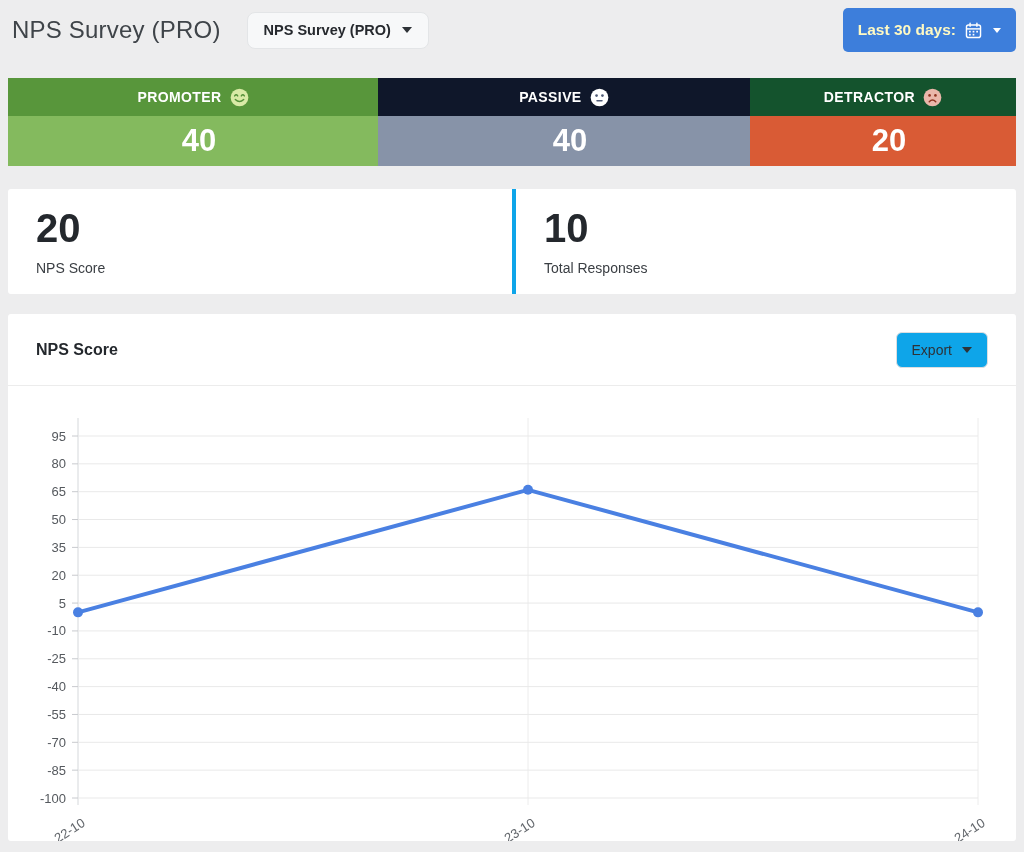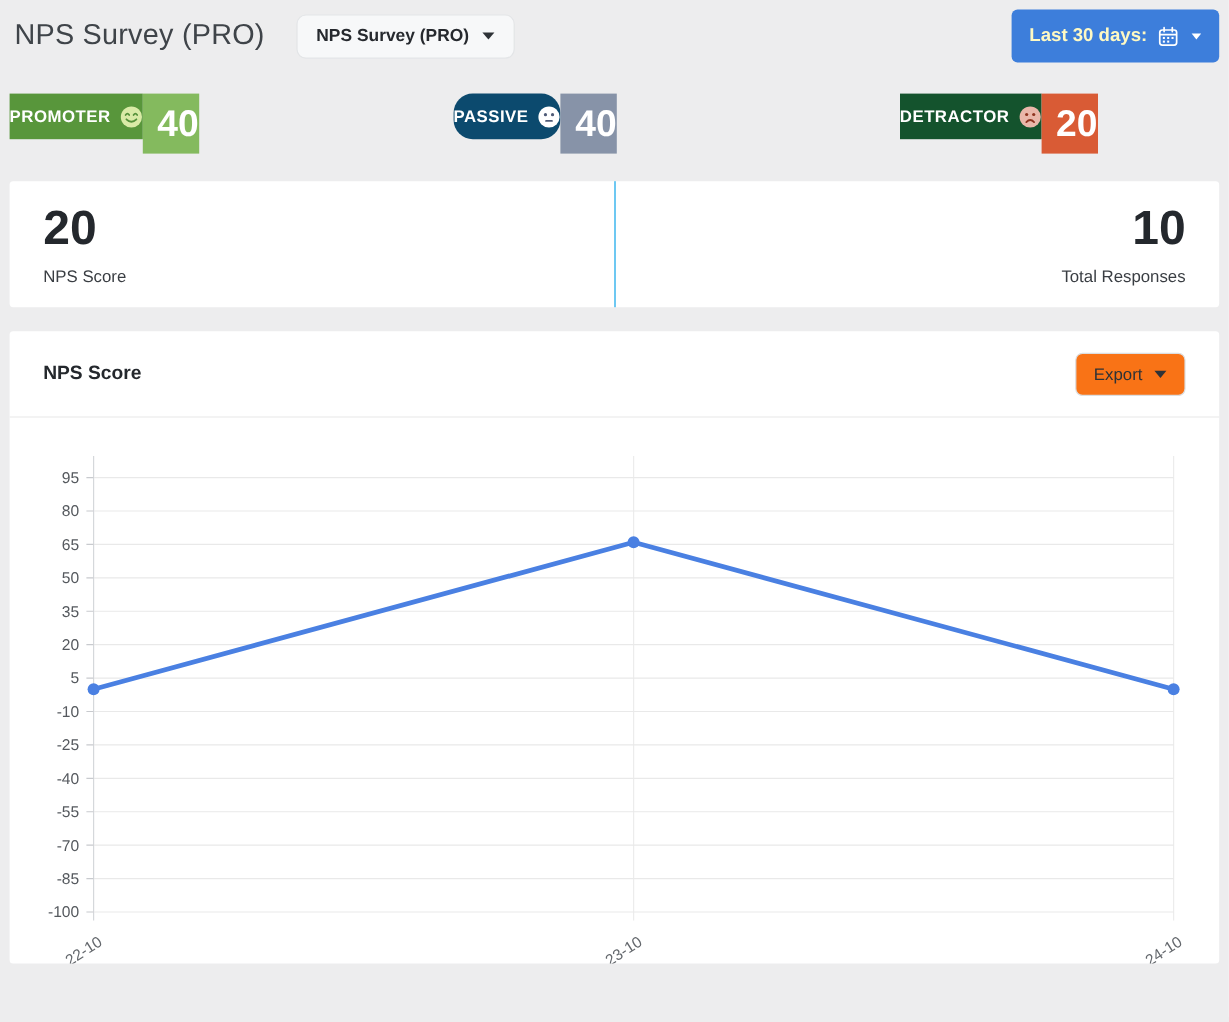--- a/index.html
+++ b/index.html
@@ -25,44 +25,44 @@
     display: flex; align-items: center; gap: 8px;
     font-size: 15.5px; color: #fef9c3; cursor: pointer;
     font-family: inherit;
   }
   .date-btn .bold { font-weight: 700; }
   .caret { width: 0; height: 0; border-left: 5px solid transparent; border-right: 5px solid transparent; border-top: 6px solid #2e3237; }
   .caret.white-sm { border-left-width: 4px; border-right-width: 4px; border-top-width: 5px; border-top-color: #ffffff; margin-left: 2px; }
 
   
   .segments { display: flex; margin: 26px 8px 0 8px; }
-  .segment { display: flex; flex-direction: row; }
+  .segment { display: flex; flex-direction: column; }
   .seg-head {
     height: 38px; display: flex; align-items: center; justify-content: center; gap: 8px;
     color: #fff; font-weight: 700; font-size: 14px; letter-spacing: .4px;
   }
   .seg-body {
     height: 50px; display: flex; align-items: center; justify-content: center;
     color: #fff; font-weight: 700; font-size: 31px; padding-left: 12px;
   }
 
   
   .stats-card { background: #fff; margin: 23px 8px 0 8px; height: 105px; display: flex; border-radius: 3px; }
   .stat { flex: 1 1 50%; padding: 16px 28px; }
-  .stat + .stat { border-left: 1px solid #0ea5e9; text-align: right; }
+  .stat + .stat { border-left: 4px solid #0ea5e9; }
   .stat-value { font-size: 40px; font-weight: 700; color: #24282d; line-height: 1.15; }
   .stat-label { font-size: 14px; color: #3a3e43; margin-top: 9px; }
 
   
   .chart-card { background: #fff; margin: 20px 8px 0 8px; height: 527px; border-radius: 3px; }
   .chart-header { height: 72px; display: flex; align-items: center; padding: 0 28px; border-bottom: 1px solid #ececec; }
   .chart-title { font-size: 16px; font-weight: 700; color: #24282d; }
   .export-btn {
     margin-left: auto; height: 36px; padding: 0 15px;
-    background: #f97316; border: 1px solid #dcdee0; border-radius: 6px;
+    background: #0ea5e9; border: 1px solid #dcdee0; border-radius: 6px;
     display: flex; align-items: center; gap: 10px;
     font-size: 14px; color: #2e3237; cursor: pointer; font-family: inherit;
   }
   .chart-body svg { display: block; }
 </style>
 </head>
 <body>
 
 <div class="topbar">
   <div class="page-title">NPS Survey (PRO)</div>
@@ -100,21 +100,21 @@
         <circle cx="10" cy="10" r="9.3" fill="#d9eaa6"></circle>
         <path d="M4.9 8.3 Q6.5 5.9 8.1 8.3" stroke="#55913a" stroke-width="1.5" fill="none" stroke-linecap="round"></path>
         <path d="M11.9 8.3 Q13.5 5.9 15.1 8.3" stroke="#55913a" stroke-width="1.5" fill="none" stroke-linecap="round"></path>
         <path d="M5.6 12 Q10 16.3 14.4 12" stroke="#55913a" stroke-width="1.5" fill="none" stroke-linecap="round"></path>
       </svg>
     </div>
     <div class="seg-body" style="background: rgb(132, 186, 94);">40</div>
   </div>
 
   <div class="segment" style="width:36.9%">
-    <div class="seg-head" style="background: #0c4a6e; border-radius: 16px;">
+    <div class="seg-head" style="background: #0f172a;">
       <span>PASSIVE</span>
       <svg width="19" height="19" viewBox="0 0 20 20">
         <circle cx="10" cy="10" r="9.3" fill="#ffffff"></circle>
         <circle cx="6.9" cy="8" r="1.4" fill="#4e5a76"></circle>
         <circle cx="13.1" cy="8" r="1.4" fill="#4e5a76"></circle>
         <path d="M7.4 13.4 L12.6 13.4" stroke="#4e5a76" stroke-width="1.6" fill="none" stroke-linecap="round"></path>
       </svg>
     </div>
     <div class="seg-body" style="background: rgb(135, 147, 168);">40</div>
   </div>

